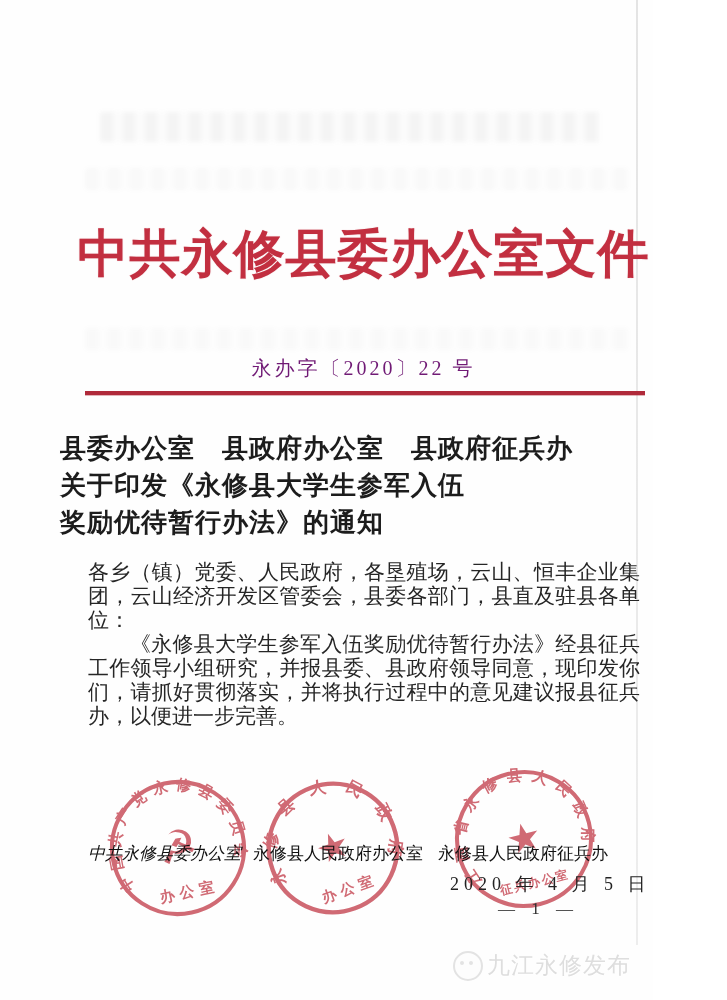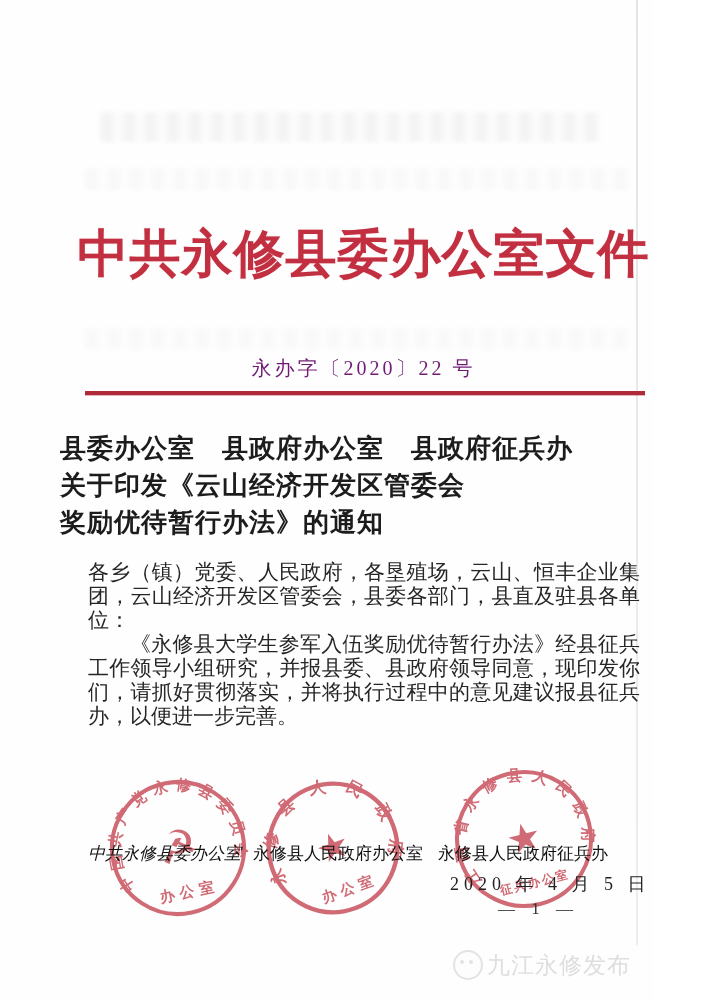--- a/index.html
+++ b/index.html
@@ -76,21 +76,21 @@
   .signer.g3{left:438px;}
   .date-line{
     position:absolute;left:450px;top:872px;font-size:18px;color:#222;
     letter-spacing:5px;z-index:3;white-space:nowrap;
   }
   .page-number{
     position:absolute;left:498px;top:899px;font-size:17px;color:#333;
     letter-spacing:6px;z-index:3;white-space:nowrap;
   }
   .watermark{
-    position:absolute;right:22px;top:950px;display:flex;align-items:flex-start;gap:4px;
+    position:absolute;right:22px;top:950px;display:flex;align-items:flex-end;gap:4px;
     color:#dedede;font-size:23px;letter-spacing:1px;
     font-family:"Liberation Sans","DejaVu Sans",sans-serif;
     text-shadow:0 1px 0 #fff;
   }
   .watermark .logo{
     width:26px;height:26px;border-radius:50%;
     border:2px solid #e3e3e3;position:relative;background:#fdfdfd;
   }
   .watermark .logo:before{
     content:"";position:absolute;left:5px;top:8px;width:4px;height:4px;
@@ -108,21 +108,21 @@
   <div class="smudge s3"></div>
 
   <div class="header-title">中共永修县委办公室文件</div>
 
   <div class="doc-number">永办字〔2020〕22 号</div>
 
   <div class="red-rule"></div>
 
   <div class="doc-title">
     <div>县委办公室　县政府办公室　县政府征兵办</div>
-    <div>关于印发《云山经济开发区管委会</div>
+    <div>关于印发《永修县大学生参军入伍</div>
     <div>奖励优待暂行办法》的通知</div>
   </div>
 
   <div class="body-text">
     <p>各乡（镇）党委、人民政府，各垦殖场，云山、恒丰企业集团，云山经济开发区管委会，县委各部门，县直及驻县各单位：</p>
     <p class="indent">《永修县大学生参军入伍奖励优待暂行办法》经县征兵工作领导小组研究，并报县委、县政府领导同意，现印发你们，请抓好贯彻落实，并将执行过程中的意见建议报县征兵办，以便进一步完善。</p>
   </div>
 
   <div class="seal s-left">
     <svg width="144" height="144" viewBox="0 0 144 144">

